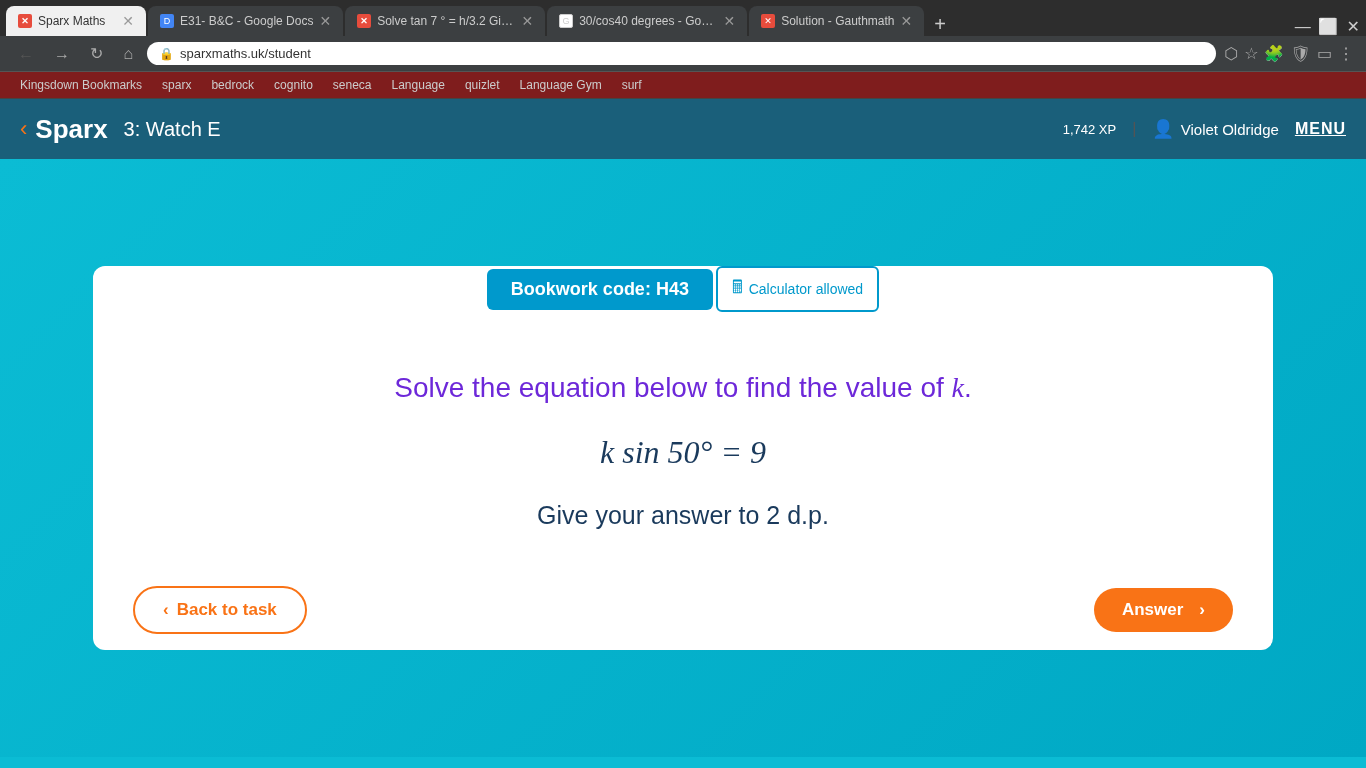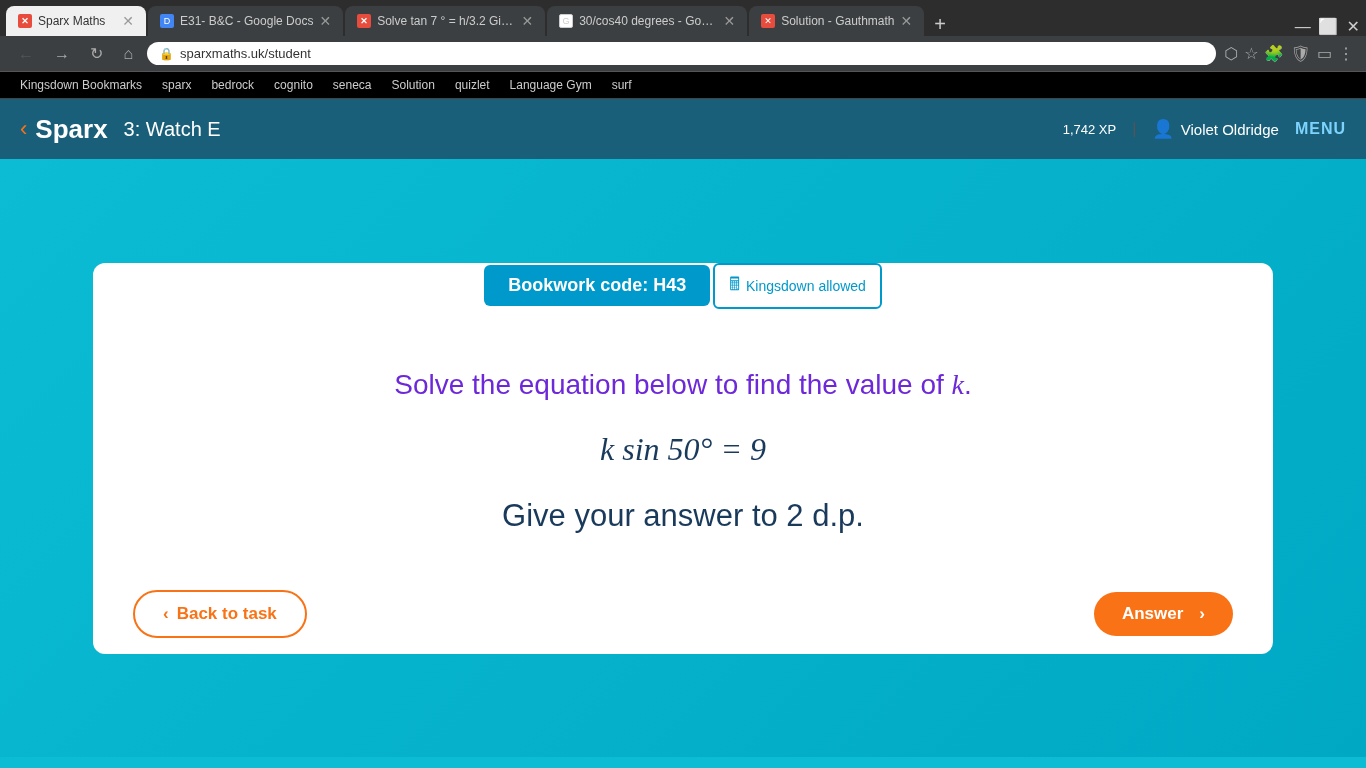--- a/index.html
+++ b/index.html
@@ -21,48 +21,48 @@
     .tab-controls { display: flex; align-items: center; gap: 8px; margin-left: auto; color: #ccc; font-size: 16px; }
 
     .address-bar { display: flex; align-items: center; gap: 8px; padding: 6px 12px; background: #3c3f41; border-bottom: 1px solid #555; }
     .nav-btn { color: #aaa; font-size: 16px; cursor: pointer; padding: 2px 6px; }
     .nav-btn.disabled { color: #555; }
     .url-bar { flex: 1; background: #fff; border-radius: 20px; padding: 4px 12px; font-size: 13px; color: #333; display: flex; align-items: center; gap: 6px; }
     .url-lock { color: #666; font-size: 12px; }
     .address-bar-actions { display: flex; gap: 6px; color: #aaa; }
     .address-bar-actions span { font-size: 16px; cursor: pointer; }
 
-    .bookmarks-bar { display: flex; align-items: center; gap: 4px; padding: 4px 12px; background: #000000; border-bottom: 1px solid #444; }
+    .bookmarks-bar { display: flex; align-items: center; gap: 4px; padding: 4px 12px; background: #7f1d1d; border-bottom: 1px solid #444; }
     .bookmark-item { display: flex; align-items: center; gap: 4px; padding: 2px 8px; border-radius: 4px; font-size: 12px; color: #ccc; cursor: pointer; white-space: nowrap; }
 
     
     .app-header { background: #1a5f7a; display: flex; align-items: center; padding: 0 20px; height: 60px; }
     .app-header-back { color: #f97316; font-size: 22px; cursor: pointer; margin-right: 8px; }
     .app-logo { color: white; font-size: 26px; font-weight: bold; margin-right: 16px; }
     .app-item { color: white; font-size: 20px; }
     .app-header-right { margin-left: auto; display: flex; align-items: center; gap: 16px; }
     .xp-display { color: white; font-size: 13px; }
     .header-divider { color: #555; }
     .user-info { display: flex; align-items: center; gap: 6px; color: white; font-size: 15px; }
     .user-icon { font-size: 18px; }
-    .menu-btn { color: #7dd3fc; font-size: 16px; font-weight: bold; letter-spacing: 1px; cursor: pointer; }
+    .menu-btn { color: #ffffff; font-size: 16px; font-weight: bold; letter-spacing: 1px; cursor: pointer; text-decoration: underline; }
 
     
     .main-bg { background: linear-gradient(135deg, #0bbcd4 0%, #00a8c4 100%); padding: 20px 40px; height: calc(768px - 60px - 110px); display: flex; align-items: center; justify-content: center; }
 
     .bookwork-bar { display: flex; align-items: center; justify-content: center; gap: 3px; margin-bottom: 20px; }
     .bookwork-code { background: #0099cc; color: white; font-size: 18px; font-weight: bold; padding: 10px 24px; border-radius: 6px; }
     .calculator-badge { display: flex; align-items: center; gap: 6px; border: 2px solid #0099cc; border-radius: 6px; padding: 6px 14px; color: #0099cc; font-size: 14px; font-weight: 500; }
     .calc-icon { font-size: 18px; }
 
     .question-body { flex: 1; display: flex; flex-direction: column; align-items: center; justify-content: center; gap: 30px; padding: 40px 0; }
     .question-text { color: #6d28d9; font-size: 28px; text-align: center; }
     .question-text em { font-style: italic; font-family: 'Georgia', serif; }
     .equation { color: #1a3a5c; font-size: 32px; font-family: 'Georgia', serif; font-style: italic; text-align: center; }
-    .answer-precision { color: #1a3a5c; font-size: 31px; text-align: right; }
+    .answer-precision { color: #1a3a5c; font-size: 25px; text-align: right; }
 
     
     .footer { height: 80px; display: flex; align-items: center; justify-content: space-between; padding: 0 40px; background: transparent; position: absolute; bottom: 0; left: 0; right: 0; }
     .btn-outline { border: 2.5px solid #f97316; color: #f97316; background: white; border-radius: 40px; padding: 12px 28px; font-size: 17px; font-weight: 600; cursor: pointer; display: flex; align-items: center; gap: 8px; }
     .btn-solid { border: none; color: white; background: #f97316; border-radius: 40px; padding: 12px 28px; font-size: 17px; font-weight: 600; cursor: pointer; display: flex; align-items: center; gap: 16px; }
 
     .card-wrapper { background: white; border-radius: 12px; width: 1180px; position: relative; padding-bottom: 80px; }
   </style>
 </head>
 <body>
@@ -132,21 +132,21 @@
     <div class="bookmark-item">
       <span>bedrock</span>
     </div>
     <div class="bookmark-item">
       <span>cognito</span>
     </div>
     <div class="bookmark-item">
       <span>seneca</span>
     </div>
     <div class="bookmark-item">
-      <span>Solution</span>
+      <span>Language</span>
     </div>
     <div class="bookmark-item">
       <span>quizlet</span>
     </div>
     <div class="bookmark-item">
       <span>Language Gym</span>
     </div>
     <div class="bookmark-item">
       <span>surf</span>
     </div>
@@ -168,21 +168,21 @@
   </div>
 </div>
 
 <div class="main-bg">
   <div class="card-wrapper">
 
     <div class="bookwork-bar">
       <div class="bookwork-code">Bookwork code: H43</div>
       <div class="calculator-badge">
         <span class="calc-icon">🖩</span>
-        <span>Kingsdown allowed</span>
+        <span>Calculator allowed</span>
       </div>
     </div>
 
     <div class="question-body">
       <div class="question-text">
         <span>Solve the equation below to find the value of</span>
         <em> k</em>.
       </div>
       <div class="equation">
         <em>k</em> sin 50° = 9

